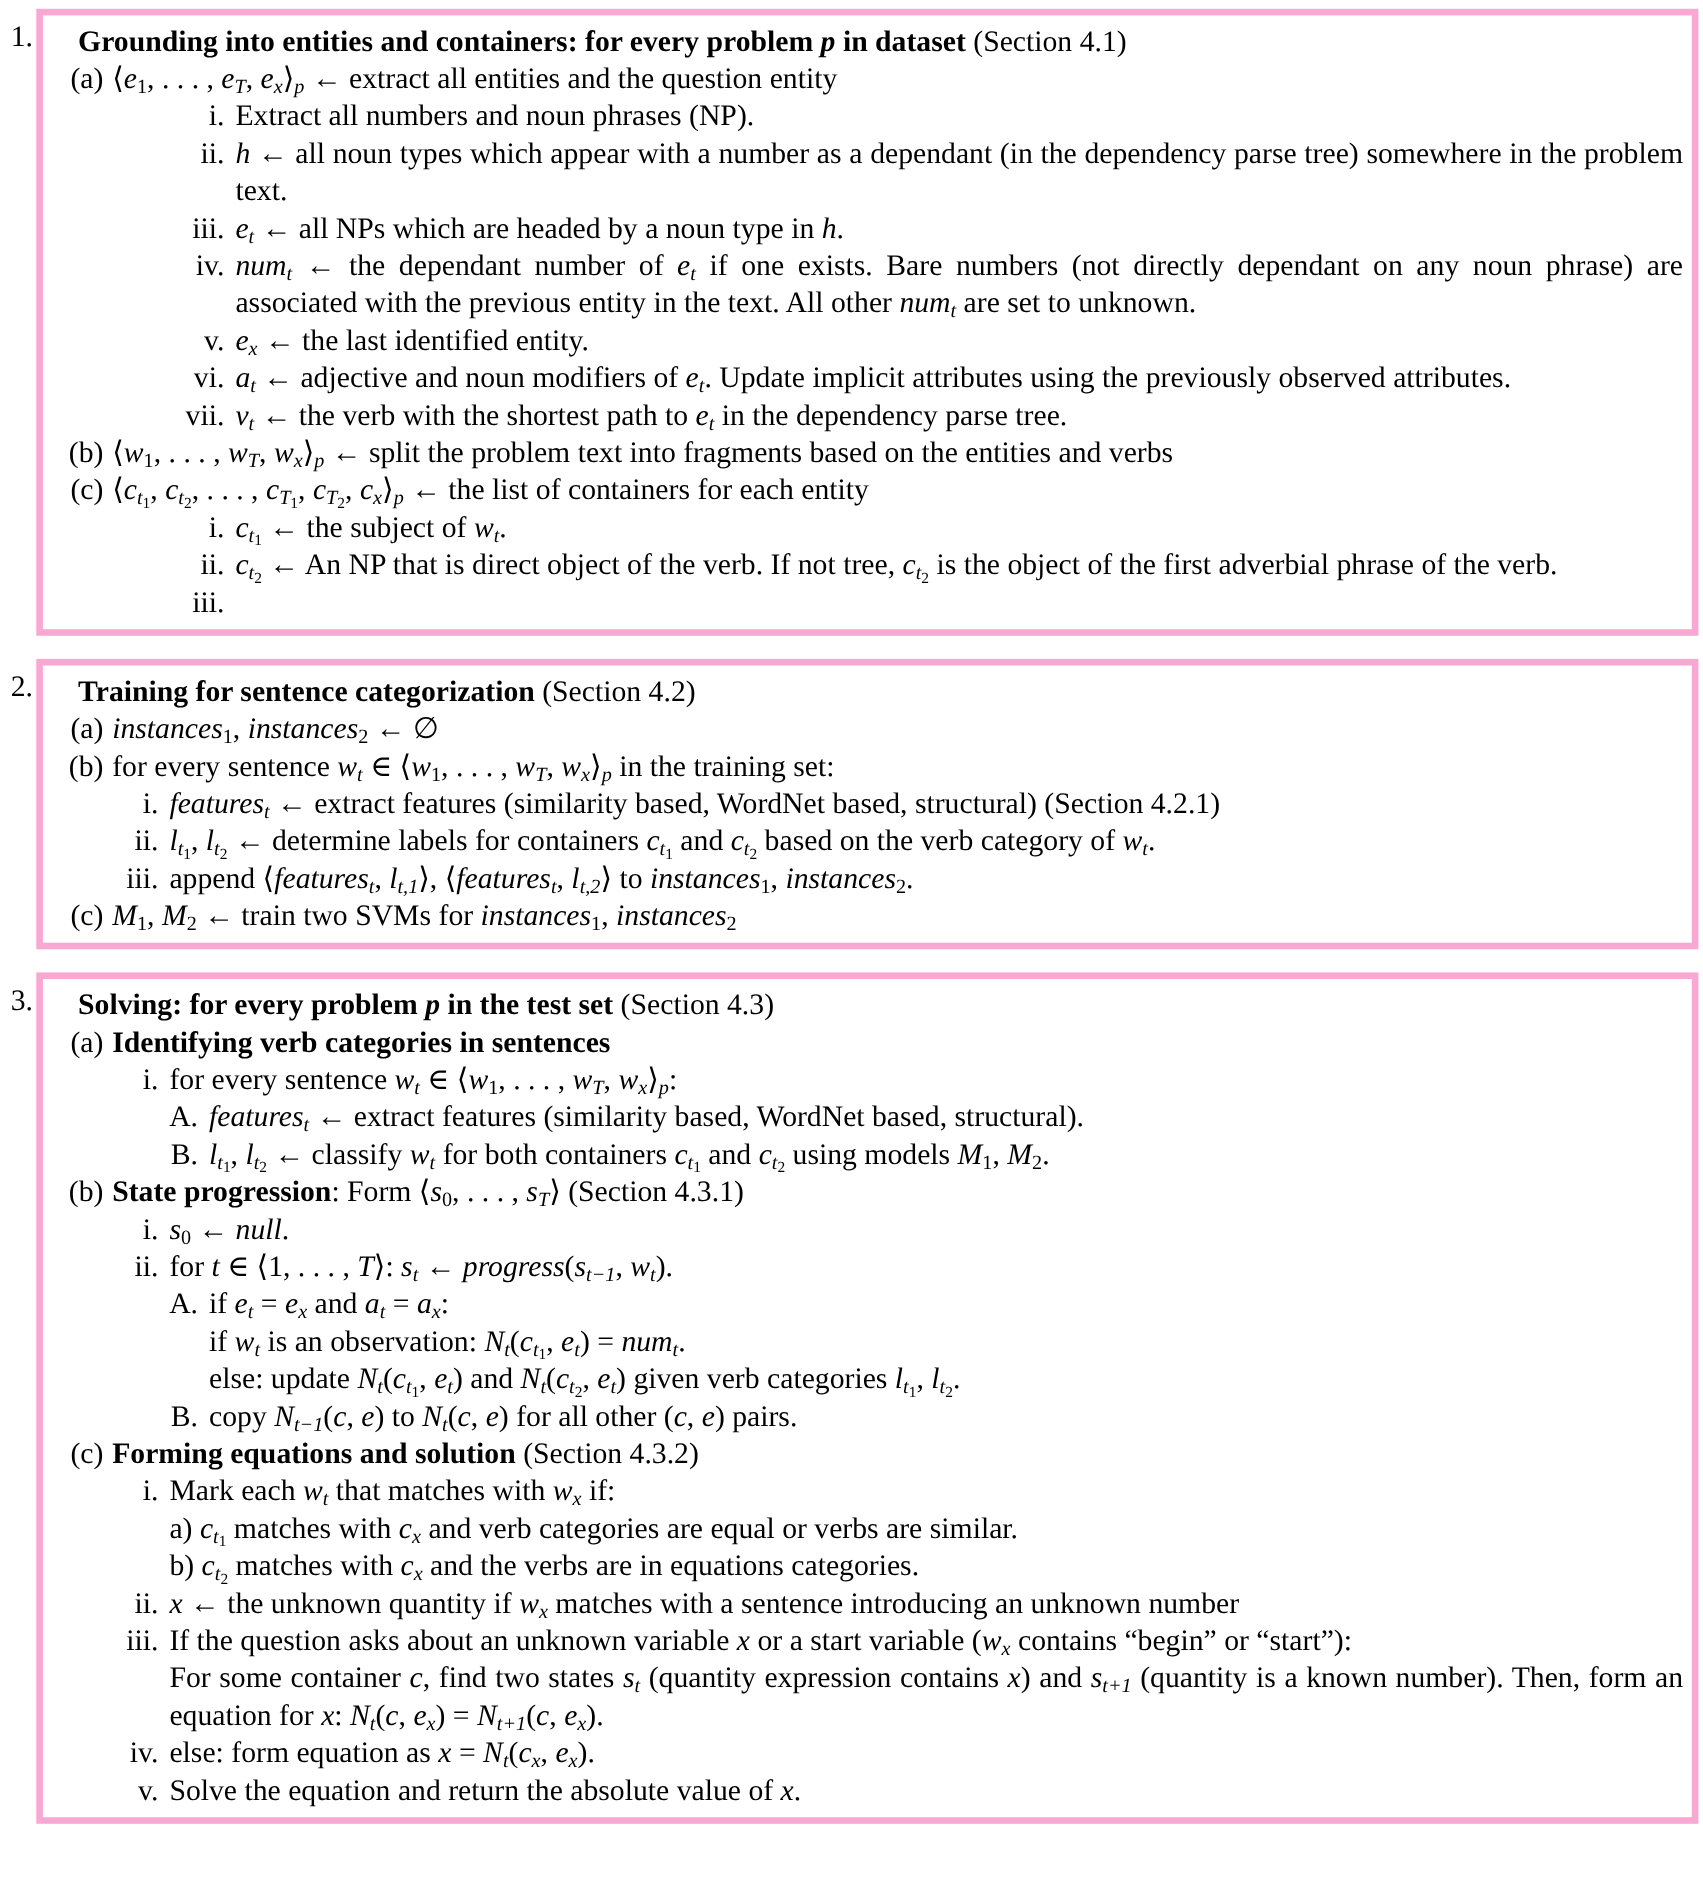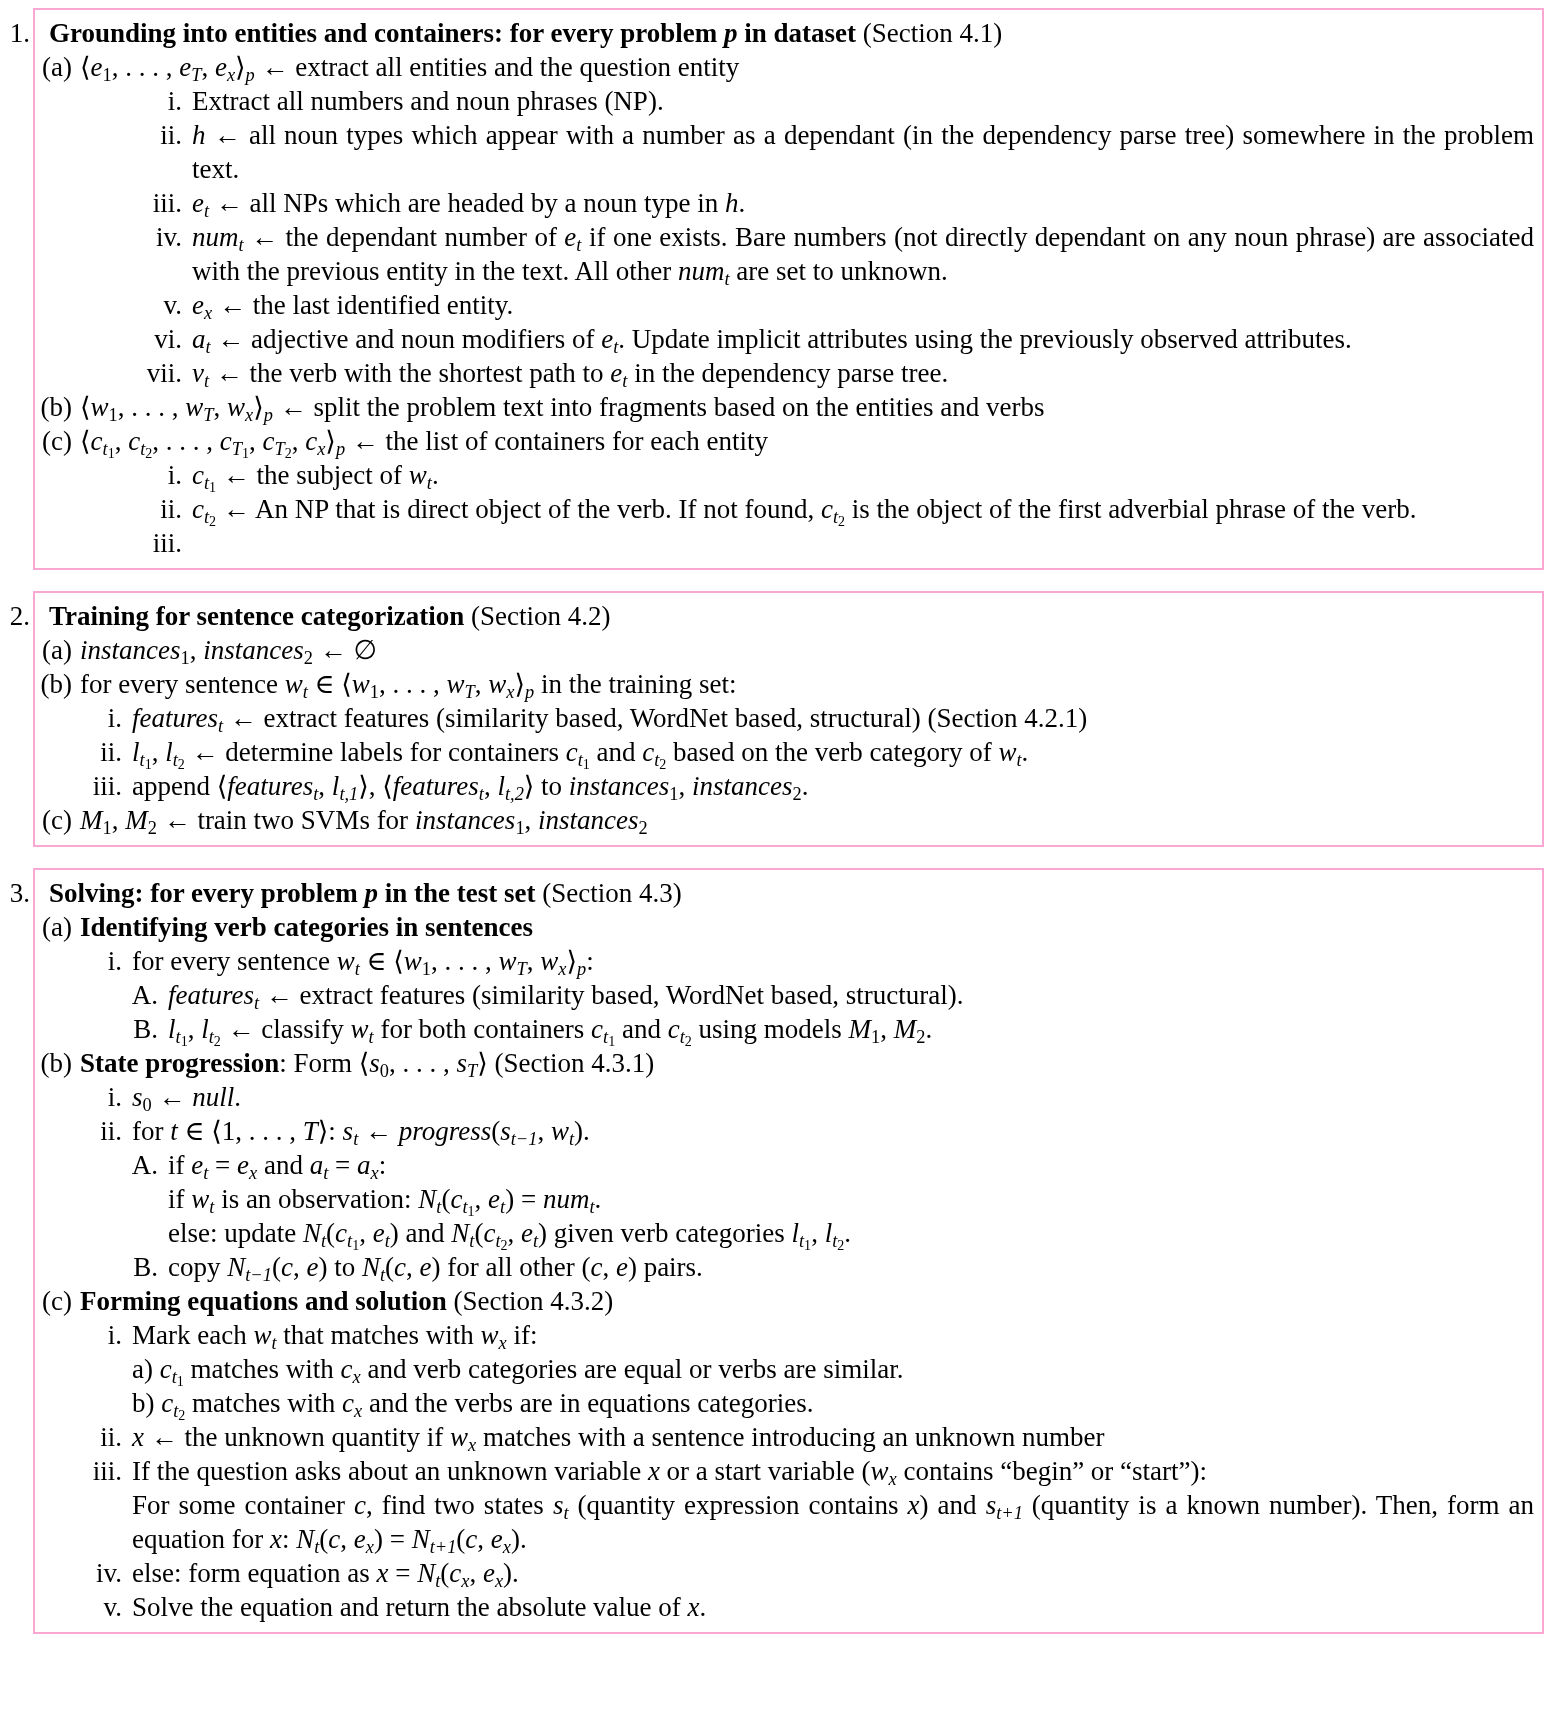--- a/index.html
+++ b/index.html
@@ -26,22 +26,22 @@
     flex: none;
     width: 33px;
     box-sizing: border-box;
     text-align: right;
     padding: 8px 3px 0 0;
     line-height: 34px;
   }
   .box {
     flex: 1;
     min-width: 0;
-    border: 2px solid #f9a8d4;
-    padding: 6px 8px 8px 0;
+    border: 6px solid #f9a8d4;
+    padding: 6px 8px 8px 18px;
   }
   .line {
     display: flex;
     align-items: baseline;
     line-height: 34px;
   }
   .lbl {
     flex: none;
     text-align: right;
     white-space: nowrap;
@@ -117,21 +117,21 @@
         <div class="line L1">
           <span class="lbl">(c)</span>
           <span class="txt"><span class="seg-r">⟨</span><span class="seg-i">c</span><span class="seg-is">t</span><span class="seg-ss">1</span><span class="seg-r">, </span><span class="seg-i">c</span><span class="seg-is">t</span><span class="seg-ss">2</span><span class="seg-r">, . . . , </span><span class="seg-i">c</span><span class="seg-is">T</span><span class="seg-ss">1</span><span class="seg-r">, </span><span class="seg-i">c</span><span class="seg-is">T</span><span class="seg-ss">2</span><span class="seg-r">, </span><span class="seg-i">c</span><span class="seg-is">x</span><span class="seg-r">⟩</span><span class="seg-is">p</span><span class="seg-r"> ← the list of containers for each entity</span></span>
         </div>
         <div class="line L2a">
           <span class="lbl">i.</span>
           <span class="txt"><span class="seg-i">c</span><span class="seg-is">t</span><span class="seg-ss">1</span><span class="seg-r"> ← the subject of </span><span class="seg-i">w</span><span class="seg-is">t</span><span class="seg-r">.</span></span>
         </div>
         <div class="line L2a">
           <span class="lbl">ii.</span>
-          <span class="txt"><span class="seg-i">c</span><span class="seg-is">t</span><span class="seg-ss">2</span><span class="seg-r"> ← An NP that is direct object of the verb. If not found, </span><span class="seg-i">c</span><span class="seg-is">t</span><span class="seg-ss">2</span><span class="seg-r"> is the object of the first adverbial phrase of the verb.</span></span>
+          <span class="txt"><span class="seg-i">c</span><span class="seg-is">t</span><span class="seg-ss">2</span><span class="seg-r"> ← An NP that is direct object of the verb. If not tree, </span><span class="seg-i">c</span><span class="seg-is">t</span><span class="seg-ss">2</span><span class="seg-r"> is the object of the first adverbial phrase of the verb.</span></span>
         </div>
         <div class="line L2a">
           <span class="lbl">iii.</span>
         </div>
       </div>
     </div>
     <div class="section-row">
       <div class="sec-num">2.</div>
       <div class="box">
         <div class="line L0">

